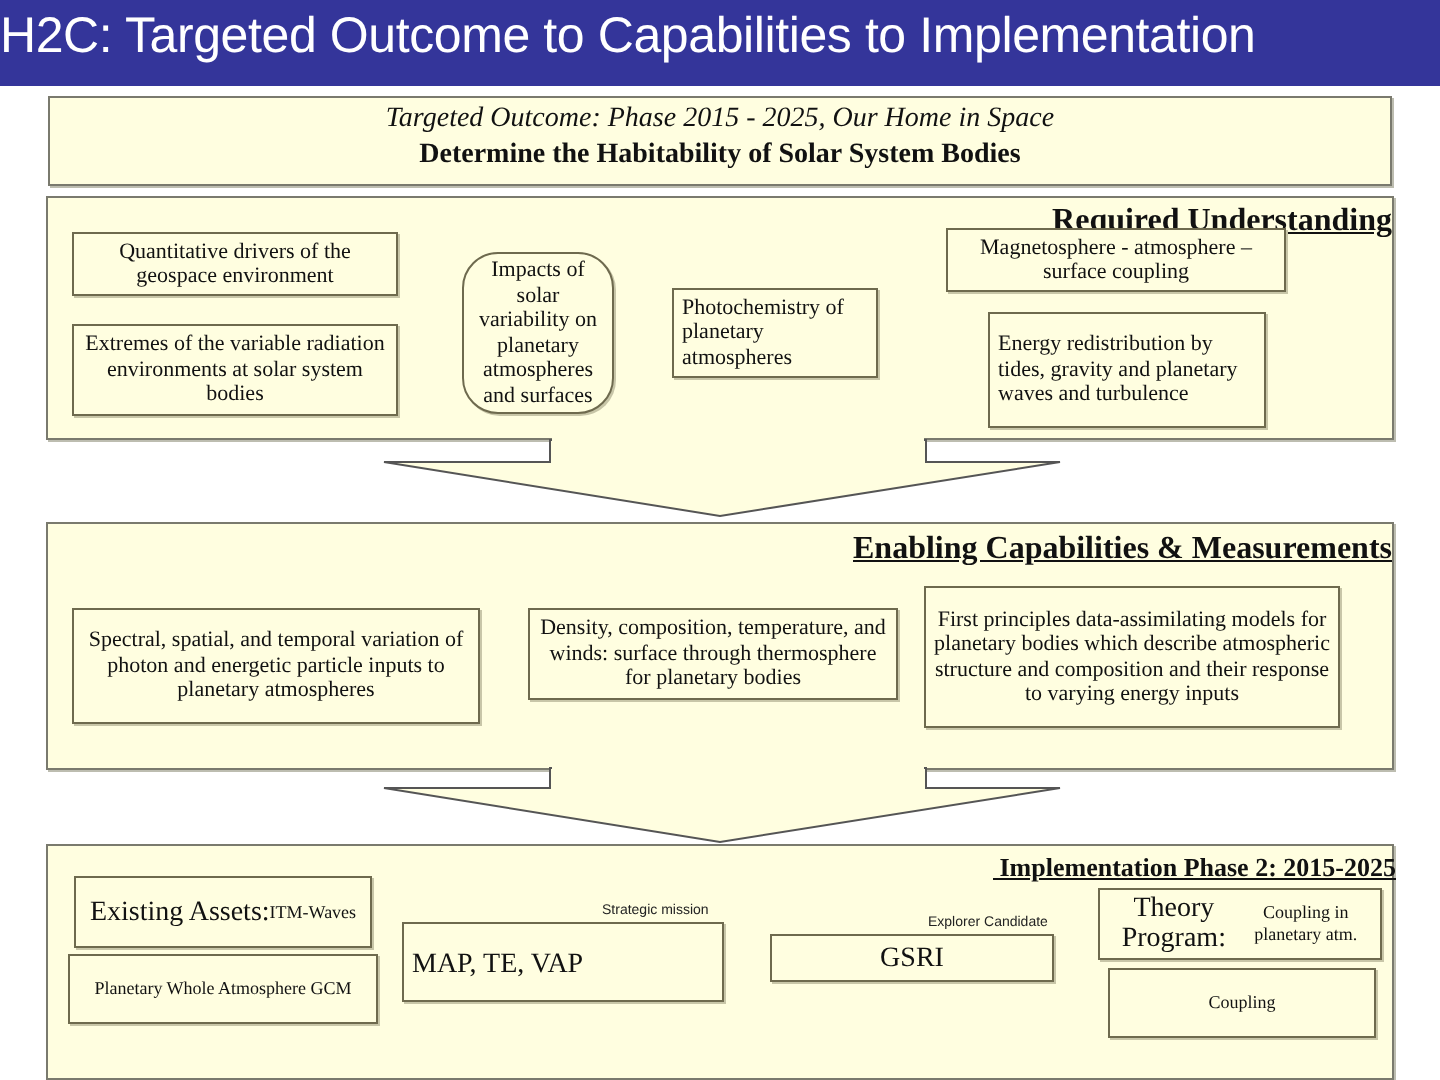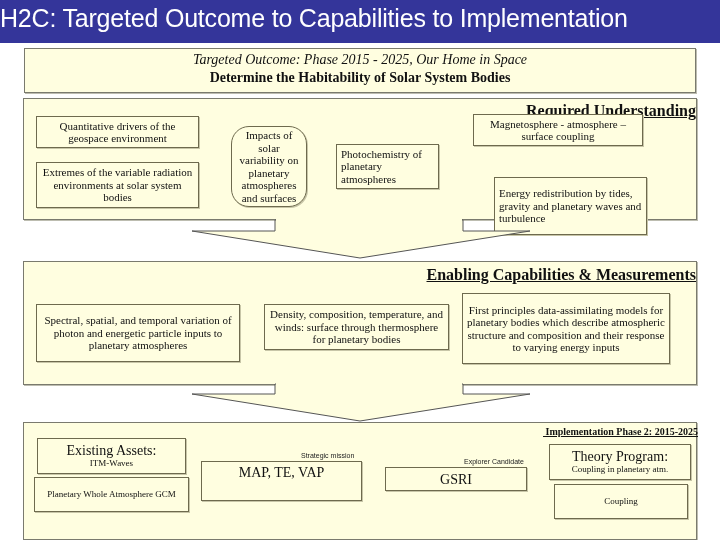--- a/index.html
+++ b/index.html
@@ -12,21 +12,21 @@
   .panel.shadow { box-shadow:1px 1px 0 #bdbdb0; }
   .box { position:absolute; background:#fffee0; border:1.5px solid #6e6a4e; box-sizing:border-box;
          font-size:11px; line-height:12.5px; display:flex; align-items:center; justify-content:center;
          text-align:center; padding:1px 4px; box-shadow:1px 1px 0 #c8c6a8; }
   .box.left { text-align:left; justify-content:flex-start; }
   .section-heading { position:absolute; font-weight:bold; text-decoration:underline; font-size:16px;
                      text-align:right; }
   .outcome-line1 { position:absolute; left:0; width:100%; top:3px; text-align:center; font-style:italic; font-size:14px; }
   .outcome-line2 { position:absolute; left:0; width:100%; top:21px; text-align:center; font-weight:bold; font-size:14px; }
   .arrow { position:absolute; }
-  .box-big { font-size:14px; line-height:15px; flex-direction:column; }
+  .box-big { font-size:14px; line-height:15px; }
   .box-big .sub { font-size:9px; line-height:11px; }
   .tag { position:absolute; font-family:"Liberation Sans", sans-serif; font-size:7px; color:#222; }
 </style>
 </head>
 <body>
 
 <div class="title-bar">
   <div class="title-text">H2C: Targeted Outcome to Capabilities to Implementation</div>
 </div>
 
@@ -46,21 +46,21 @@
   </div>
   <div class="box" style="left:207px; top:27px; width:76px; height:81px;border-radius:18px;">
     <span>Impacts of solar variability on planetary atmospheres and surfaces</span>
   </div>
   <div class="box" style="left:449px; top:15px; width:170px; height:32px;">
     <span>Magnetosphere - atmosphere – surface coupling</span>
   </div>
   <div class="box left" style="left:312px; top:45px; width:103px; height:45px;">
     <span>Photochemistry of planetary atmospheres</span>
   </div>
-  <div class="box left" style="left:470px; top:57px; width:153px; height:58px;margin-top:21px;">
+  <div class="box left" style="left:470px; top:57px; width:139px; height:58px;">
     <span>Energy redistribution by tides, gravity and planetary waves and turbulence</span>
   </div>
 </div>
 
 <svg class="arrow" style="left:180px; top:219px;" width="370" height="44" viewBox="0 0 370 44">
   <polygon points="12,12 95,12 95,1 283,1 283,12 350,12 180,39" fill="#fffee0" stroke="#555555" stroke-width="1"></polygon>
   <line x1="96" y1="1" x2="282" y2="1" stroke="#fffee0" stroke-width="2"></line>
 </svg>
 
 <div class="panel shadow" style="left:23px; top:261px; width:674px; height:124px;">
@@ -76,21 +76,21 @@
     <span>First principles data-assimilating models for planetary bodies which describe atmospheric structure and composition and their response to varying energy inputs</span>
   </div>
 </div>
 
 <svg class="arrow" style="left:180px; top:383px;" width="370" height="42" viewBox="0 0 370 42">
   <polygon points="12,11 95,11 95,1 283,1 283,11 350,11 180,38" fill="#fffee0" stroke="#555555" stroke-width="1"></polygon>
   <line x1="96" y1="1" x2="282" y2="1" stroke="#fffee0" stroke-width="2"></line>
 </svg>
 
 <div class="panel shadow" style="left:23px; top:422px; width:674px; height:118px;">
-  <div class="section-heading" style="left:0; width:674px; top:3px; font-size:10px; white-space:pre;"> Implementation Phase 2: 2015-2025</div>
+  <div class="section-heading" style="left:0; width:674px; top:3px; font-size:13px; white-space:pre;"> Implementation Phase 2: 2015-2025</div>
 
   <div class="box box-big" style="left:13px; top:15px; width:149px; height:36px;">
     <span>Existing Assets:</span>
     <span class="sub">ITM-Waves</span>
   </div>
   <div class="box box-big" style="left:10px; top:54px; width:155px; height:35px;">
     <span class="sub">Planetary Whole Atmosphere GCM</span>
   </div>
 
   <div class="tag" style="left:277px; top:29px;">Strategic mission</div>

